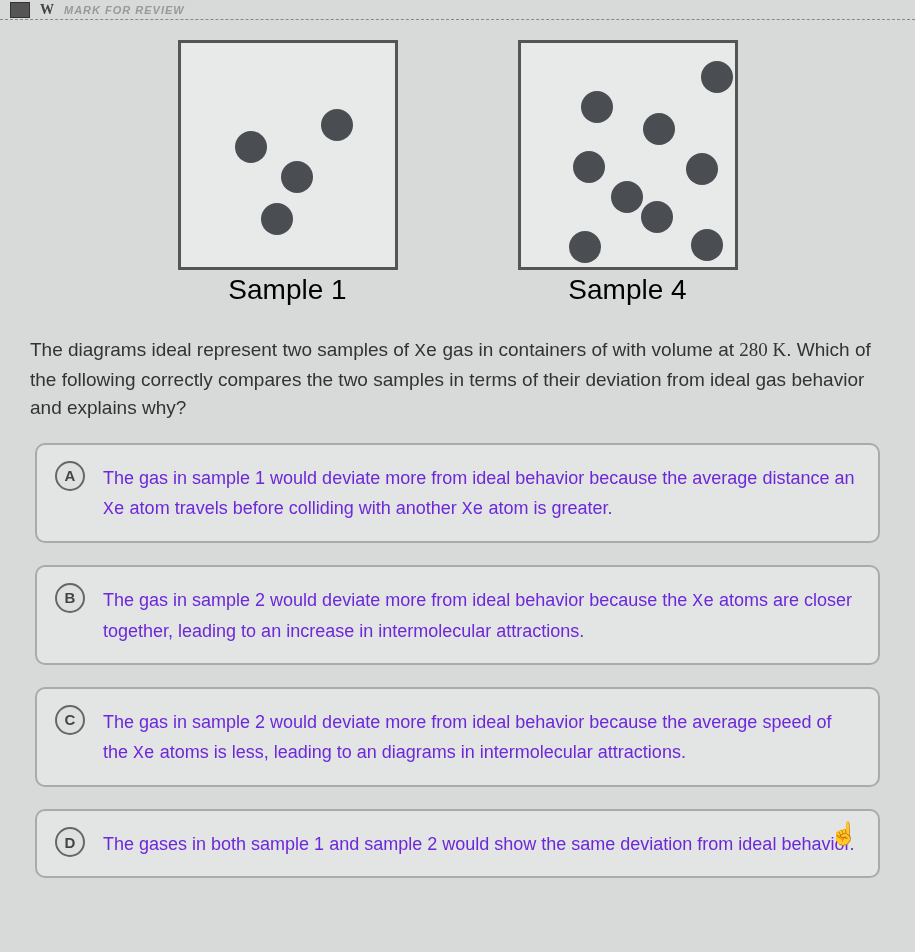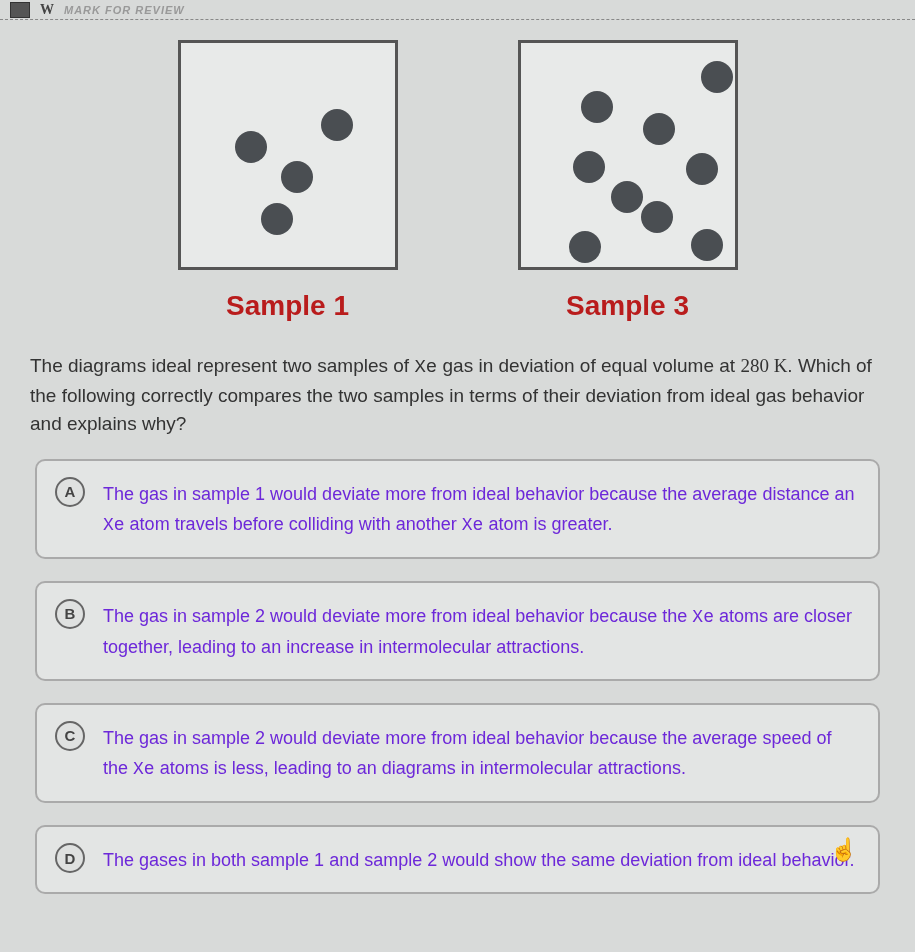--- a/index.html
+++ b/index.html
@@ -63,23 +63,23 @@
     }
     .atom {
       position: absolute;
       width: 32px;
       height: 32px;
       background: #4a4e52;
       border-radius: 50%;
     }
     .sample-label {
       font-size: 28px;
-      color: #b91c1c;
-      margin-top: 20px;
-      font-weight: 700;
+      color: #000000;
+      margin-top: 4px;
+      font-weight: 400;
     }
     
     .question-text {
       padding: 30px 30px 20px 30px;
       font-size: 19px;
       line-height: 1.5;
       color: #333;
     }
     .xe {
       font-family: Liberation Mono, monospace;
@@ -157,26 +157,26 @@
       <div class="atom" style="left:180px; top:18px;"></div>
       <div class="atom" style="left:60px; top:48px;"></div>
       <div class="atom" style="left:122px; top:70px;"></div>
       <div class="atom" style="left:52px; top:108px;"></div>
       <div class="atom" style="left:165px; top:110px;"></div>
       <div class="atom" style="left:90px; top:138px;"></div>
       <div class="atom" style="left:120px; top:158px;"></div>
       <div class="atom" style="left:48px; top:188px;"></div>
       <div class="atom" style="left:170px; top:186px;"></div>
     </div>
-    <div class="sample-label">Sample 3</div>
+    <div class="sample-label">Sample 4</div>
   </div>
 </div>
 
 <div class="question-text">
-  <span>The diagrams ideal represent two samples of </span><span class="xe">Xe</span><span> gas in deviation of equal volume at </span><span class="kval">280 K</span><span>. Which of the following correctly compares the two samples in terms of their deviation from ideal gas behavior and explains why?</span>
+  <span>The diagrams ideal represent two samples of </span><span class="xe">Xe</span><span> gas in containers of with volume at </span><span class="kval">280 K</span><span>. Which of the following correctly compares the two samples in terms of their deviation from ideal gas behavior and explains why?</span>
 </div>
 
 <div class="options">
 
   <div class="option">
     <div class="option-letter">A</div>
     <div class="option-text">
       <span>The gas in sample 1 would deviate more from ideal behavior because the average distance an </span><span class="xe">Xe</span><span> atom travels before colliding with another </span><span class="xe">Xe</span><span> atom is greater.</span>
     </div>
   </div>

